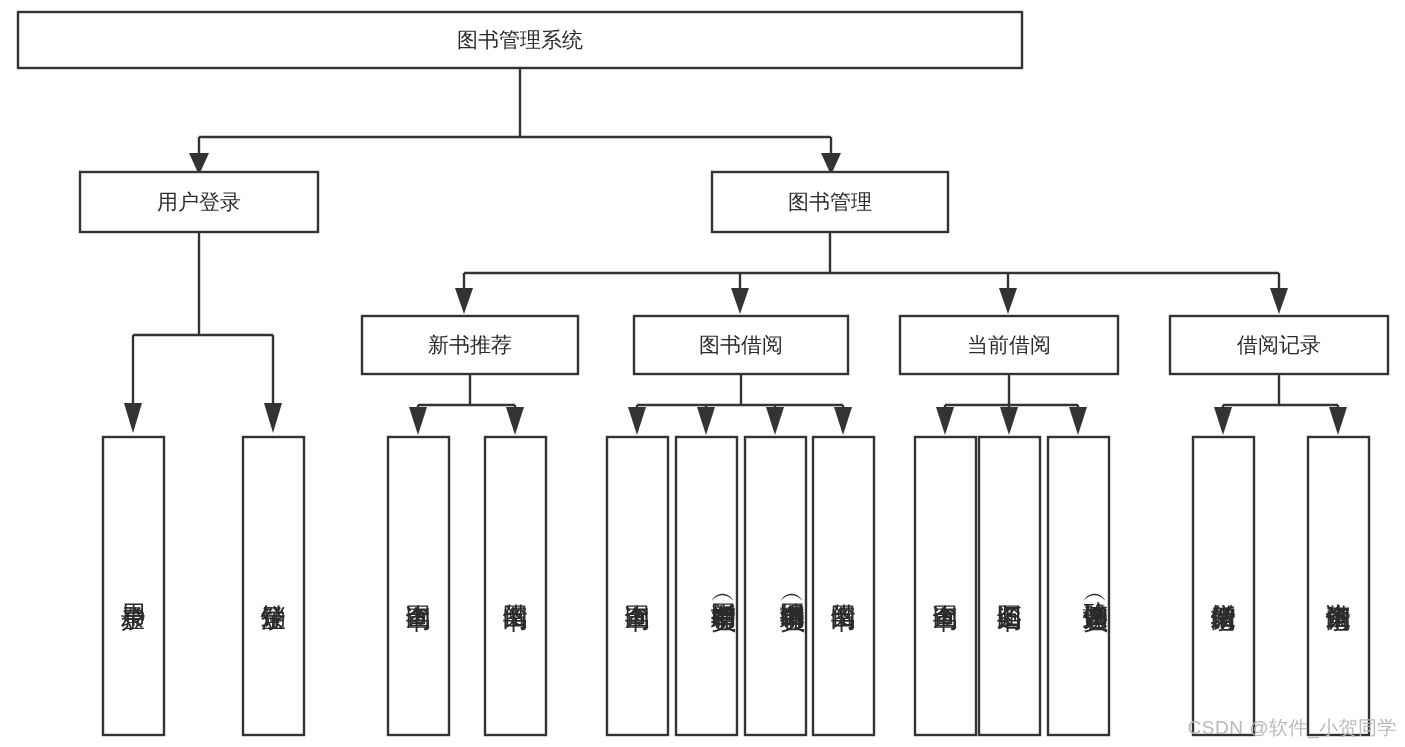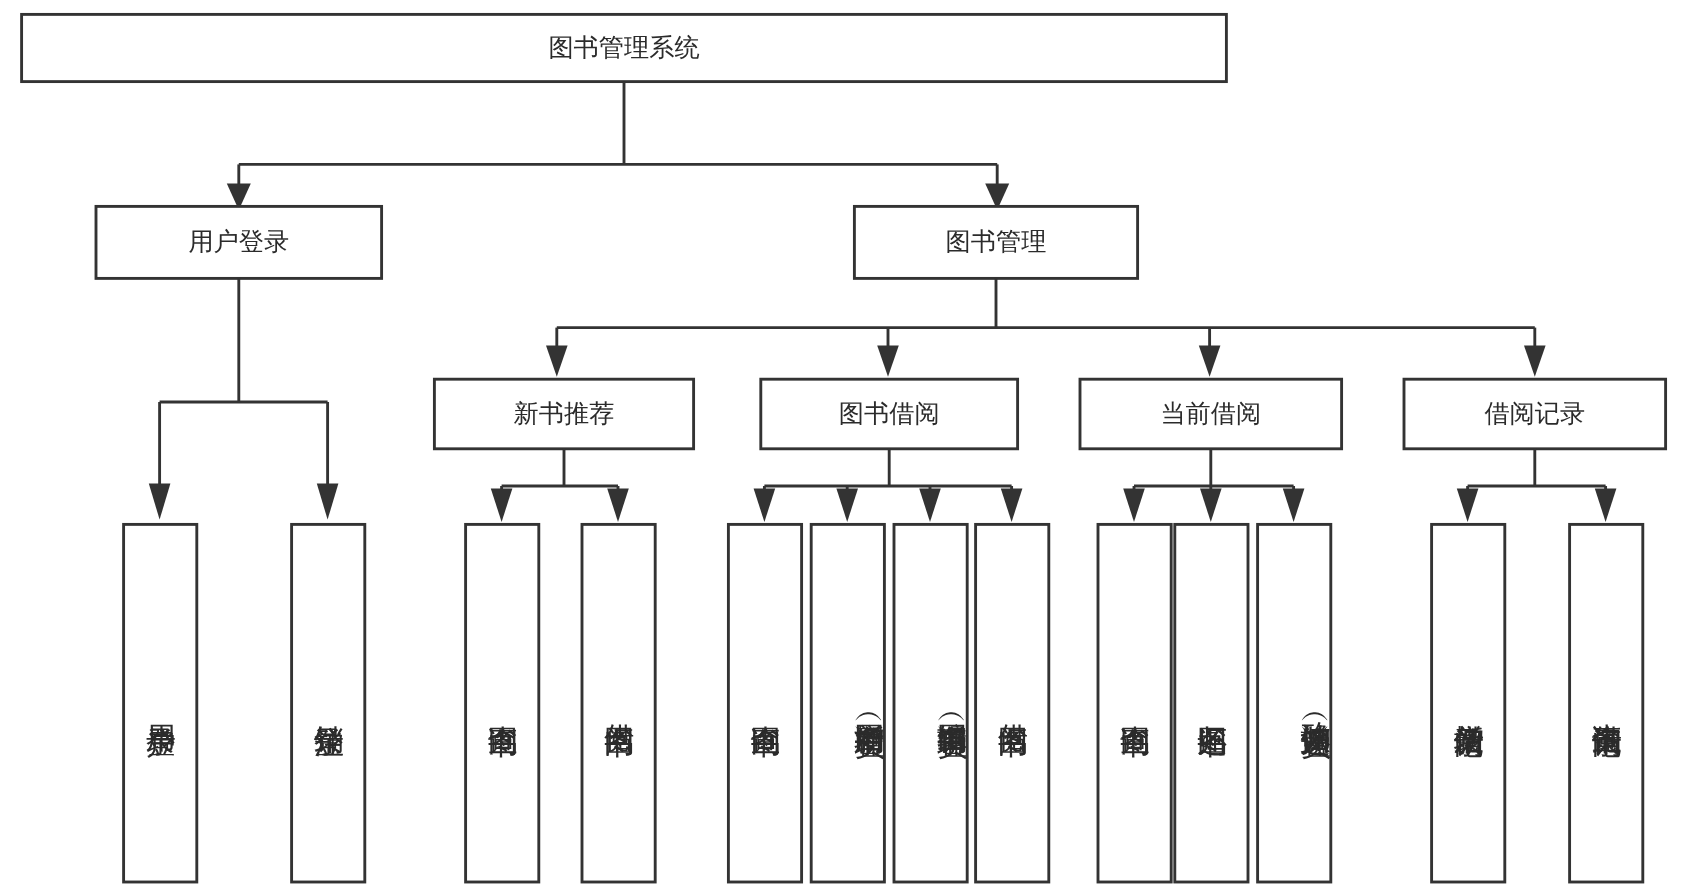--- a/index.html
+++ b/index.html
@@ -214,14 +214,15 @@
   <div class="leaf-label" style="left:745px; top:437px; width:61px; height:298px; display:flex; align-items:flex-start; justify-content:center;">编辑图书（管理员）</div>
   <div class="leaf-label" style="left:813px; top:437px; width:61px; height:298px; display:flex; align-items:center; justify-content:center;">借阅图书</div>
 
   <div class="leaf-label" style="left:915px; top:437px; width:61px; height:298px; display:flex; align-items:center; justify-content:center;">查询图书</div>
   <div class="leaf-label" style="left:979px; top:437px; width:61px; height:298px; display:flex; align-items:center; justify-content:center;">归还图书</div>
   <div class="leaf-label" style="left:1048px; top:437px; width:61px; height:298px; display:flex; align-items:flex-start; justify-content:center;">确认归还（管理员）</div>
 
   <div class="leaf-label" style="left:1193px; top:437px; width:61px; height:298px; display:flex; align-items:center; justify-content:center;">新增借阅记录</div>
   <div class="leaf-label" style="left:1308px; top:437px; width:61px; height:298px; display:flex; align-items:center; justify-content:center;">查询借阅记录</div>
 
+  <div class="watermark">CSDN @软件_小贺同学</div>
 
 </div>
 
 </body></html>

